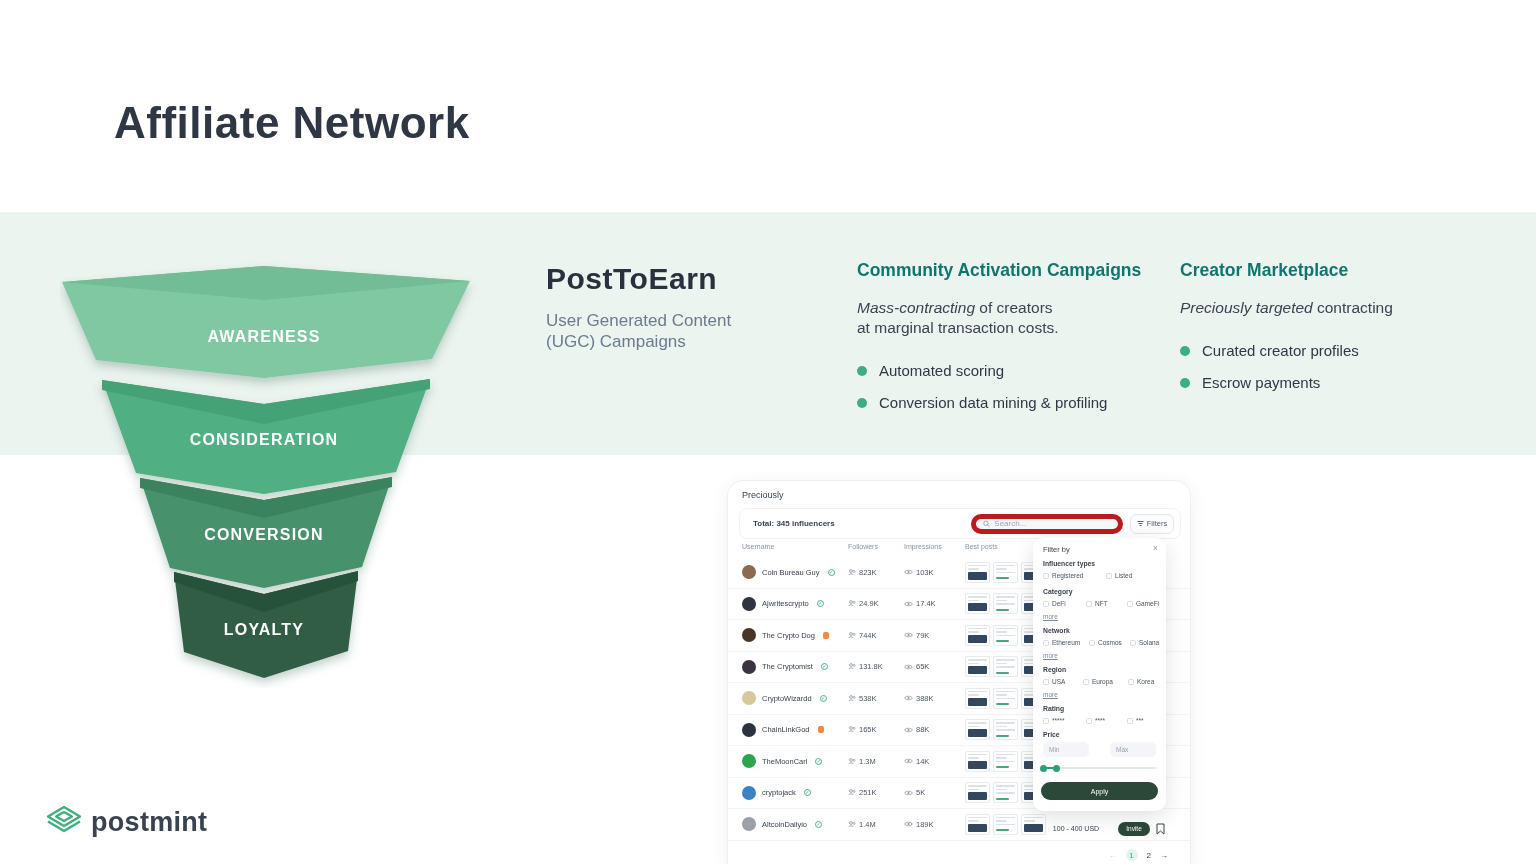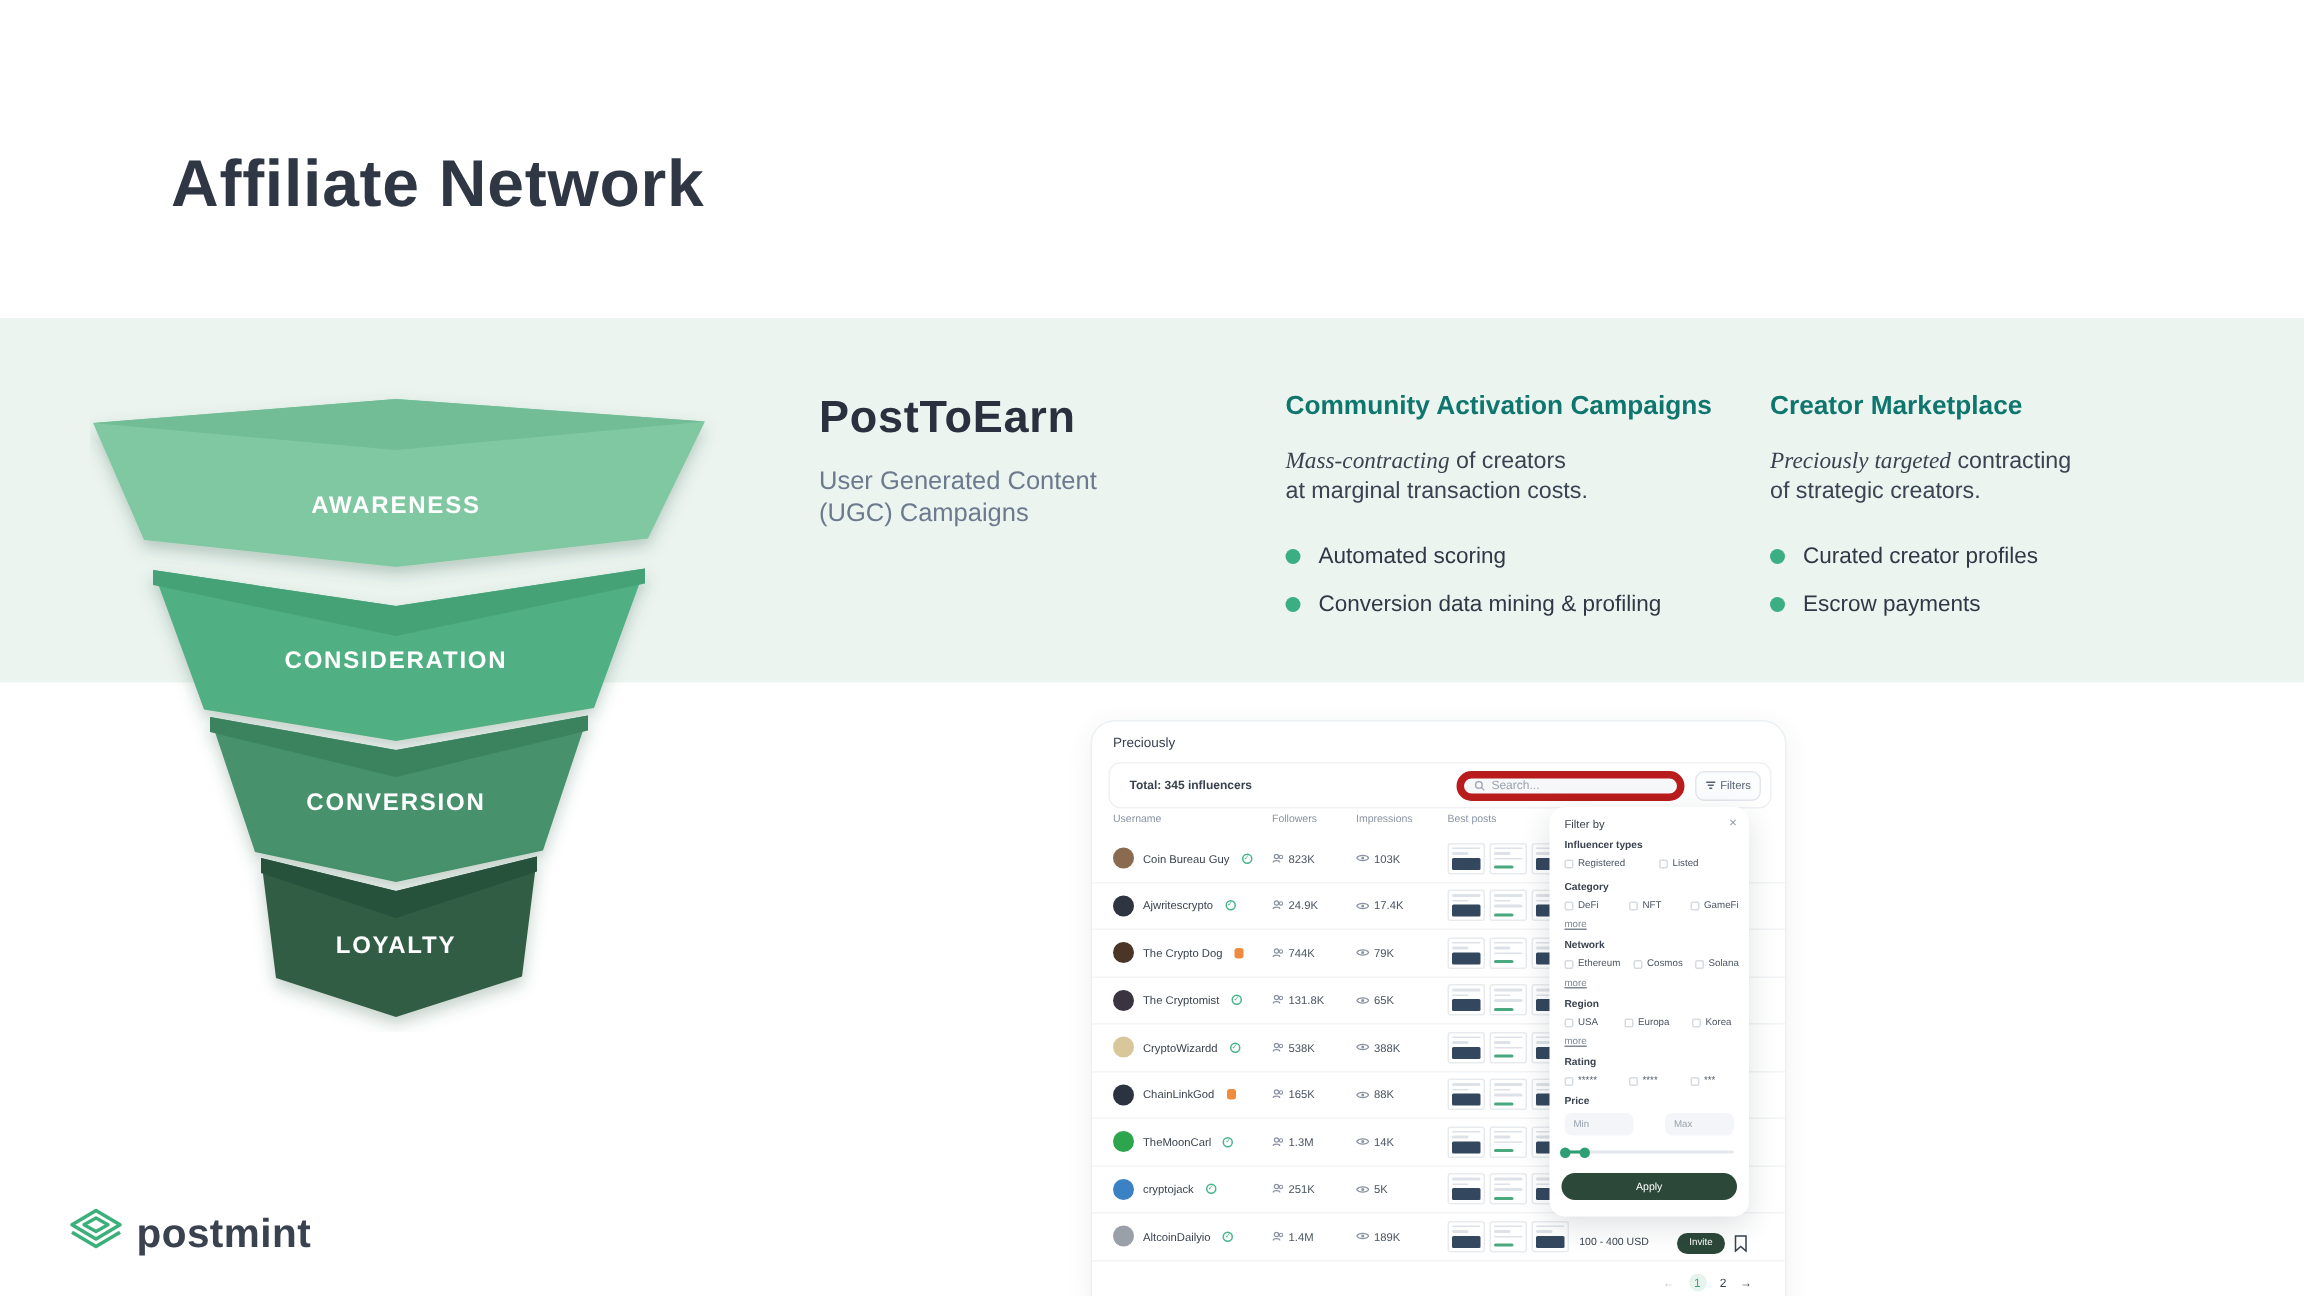--- a/index.html
+++ b/index.html
@@ -24,21 +24,21 @@
   .pte { position:absolute; left:546px; top:262px; }
   .pte-title { font-size:30px; font-weight:700; color:#29313F; letter-spacing:0.5px; }
   .pte-sub { margin-top:14px; font-size:17px; line-height:1.25; color:#6C7A8E; }
 
   
   .feature { position:absolute; top:260px; width:300px; }
   .feature.community { left:857px; }
   .feature.creator   { left:1180px; }
   .feature h3 { font-size:17.5px; font-weight:700; color:#0f766e; }
   .feature .intro { margin-top:17px; font-size:15.5px; line-height:1.28; color:#3A4350; }
-  .feature .intro i { font-style:italic;font-family:Liberation Serif, serif; }
+  .feature .intro i { font-style:italic; }
   .feature ul { list-style:none; margin-top:17px; }
   .feature li { display:flex; align-items:center; gap:12px; height:32px;
                 font-size:15px; color:#2F3845; }
   .dot { width:10px; height:10px; border-radius:50%; flex:0 0 auto; }
 
   
   .mk-card { position:absolute; left:727px; top:480px; width:464px; height:400px;
              background:#fff; border:1px solid #EDF0F3; border-radius:16px;
              box-shadow:0 4px 18px rgba(40,50,60,.07); }
   .mk-title { position:absolute; left:14px; top:9px; font-size:9px; color:#39424E; }
@@ -183,21 +183,20 @@
         <span class="dot" style="background: rgb(59, 174, 131);"></span>
         <span>Conversion data mining &amp; profiling</span>
       </li>
   </ul>
 </div>
 
 <div class="feature creator">
   <h3>Creator Marketplace</h3>
   <div class="intro">
     <div><i>Preciously targeted</i><span> contracting</span></div>
-    <div>of strategic creators.</div>
   </div>
   <ul>
     <li>
         <span class="dot" style="background: rgb(59, 174, 131);"></span>
         <span>Curated creator profiles</span>
       </li>
     <li>
         <span class="dot" style="background: rgb(59, 174, 131);"></span>
         <span>Escrow payments</span>
       </li>

